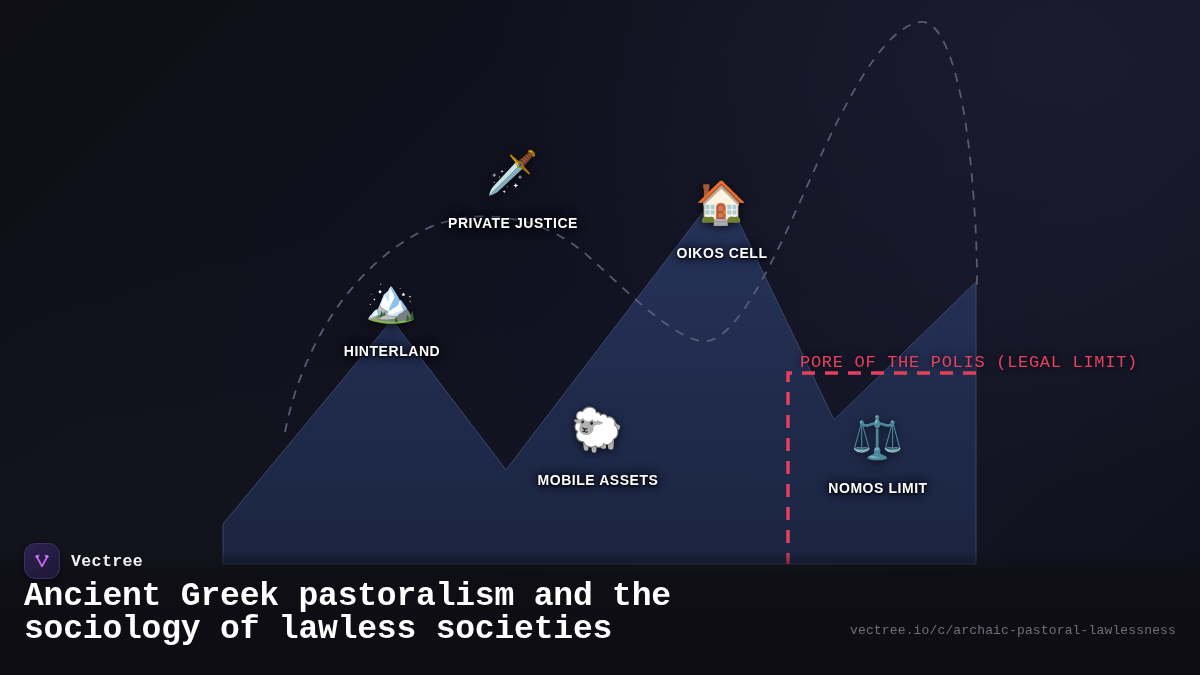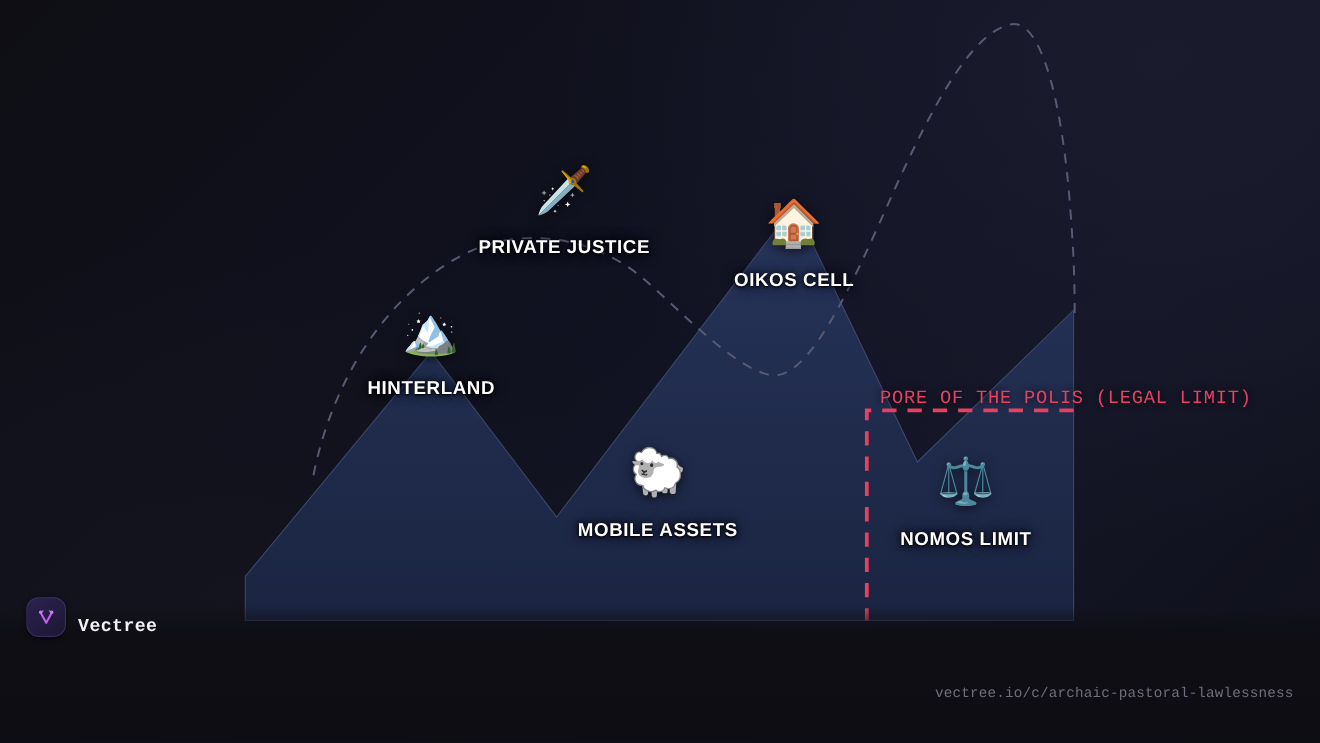--- a/index.html
+++ b/index.html
@@ -46,21 +46,21 @@
   .node .glyph {
     font-size: 42px;
     line-height: 46px;
     display: block;
     filter: drop-shadow(0 2px 5px rgba(0,0,0,0.65));
   }
   .node .caption {
     display: inline-block;
     margin-top: 1px;
     font-family: "Liberation Sans", sans-serif;
-    font-size: 17px;
+    font-size: 14px;
     font-weight: bold;
     letter-spacing: 0.55px;
     color: #ffffff;
     text-transform: uppercase;
     white-space: nowrap;
     text-shadow:
        0 0 6px rgba(5,5,12,0.95),
        0 0 12px rgba(5,5,12,0.85),
        0 1px 2px rgba(0,0,0,0.95);
   }
@@ -86,21 +86,21 @@
     width: 1200px;
     height: 125px;
     background: linear-gradient(180deg, rgba(13,13,19,0.0) 0%, #0e0e14 22%, #0d0d13 100%);
   }
 
   #brand {
     position: absolute;
     left: 24px;
     top: 543px;
     display: flex;
-    align-items: flex-end;
+    align-items: center;
     gap: 11px;
   }
   #brand-mark {
     width: 34px;
     height: 34px;
     border-radius: 11px;
     background: linear-gradient(145deg, #2b2150 0%, #241c41 55%, #1d1733 100%);
     border: 1px solid #3a2f63;
     display: flex;
     align-items: center;
@@ -183,16 +183,18 @@
       <svg width="20" height="20" viewBox="0 0 20 20" aria-hidden="true">
         <path d="M4.6 5.4 L10 15.2 L15.4 5.4" fill="none" stroke="#c162f0" stroke-width="1.9" stroke-linecap="round" stroke-linejoin="round"></path>
         <path d="M5.2 6.6 L7.0 4.2 M14.8 6.6 L13.0 4.2" fill="none" stroke="#a855dd" stroke-width="1.3" stroke-linecap="round"></path>
         <circle cx="5.0" cy="5.6" r="1.5" fill="#d07bf5"></circle>
         <circle cx="15.0" cy="5.6" r="1.5" fill="#d07bf5"></circle>
       </svg>
     </div>
     <div id="brand-name">Vectree</div>
   </div>
 
+  <div id="title">Ancient Greek pastoralism and the
+sociology of lawless societies</div>
 
   <div id="url">vectree.io/c/archaic-pastoral-lawlessness</div>
 
 </div>
 
 </body></html>

